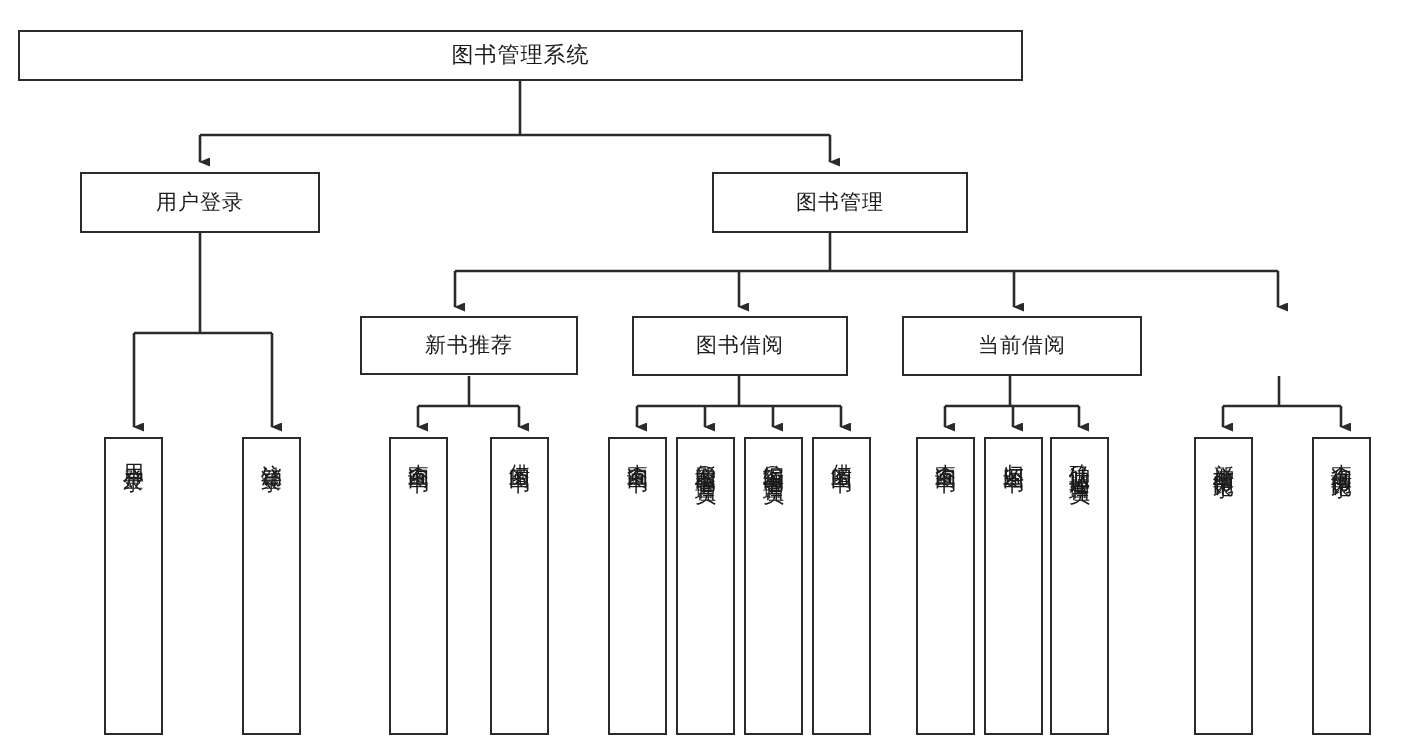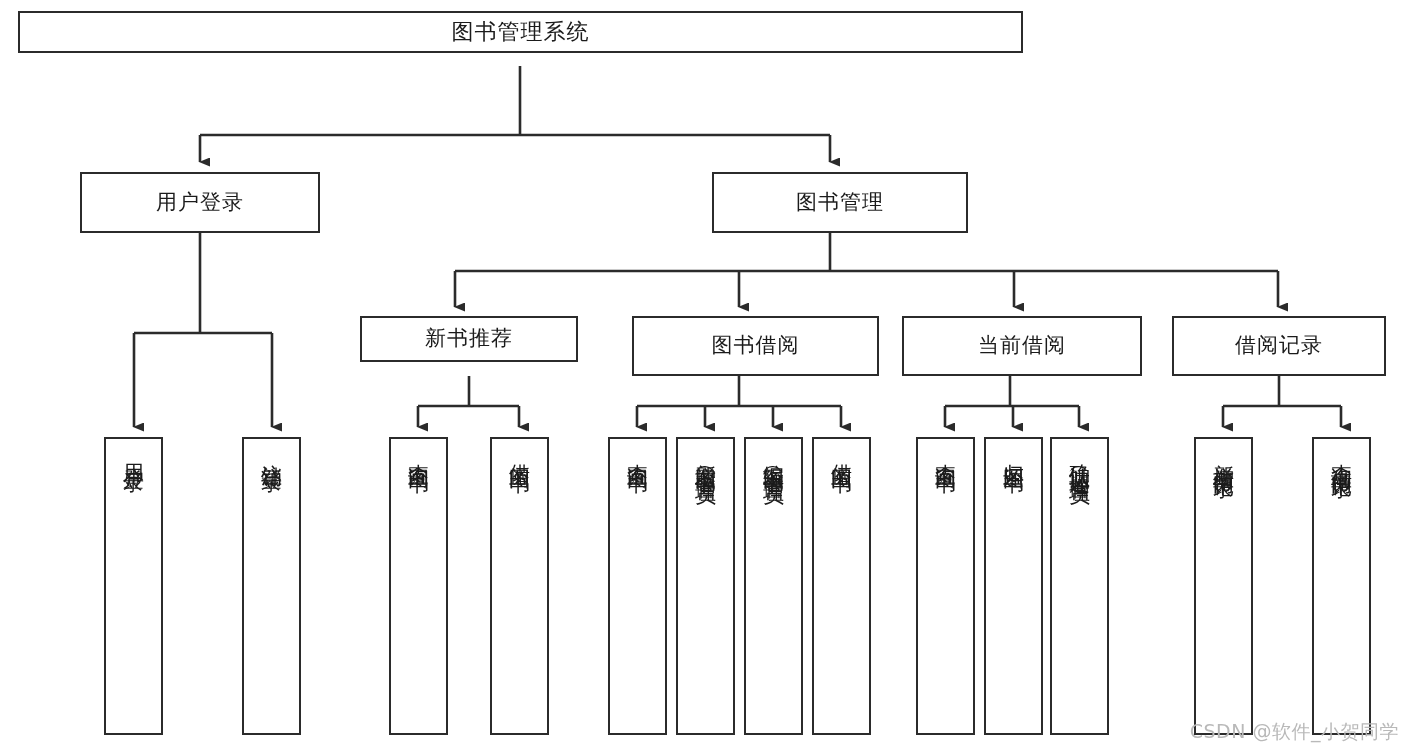--- a/index.html
+++ b/index.html
@@ -117,42 +117,39 @@
       <path d="M1013,406 L1013,427" marker-end="url(#arrow)"></path>
       <path d="M1079,406 L1079,427" marker-end="url(#arrow)"></path>
 
       <path d="M1279,376 L1279,406"></path>
       <path d="M1223,406 L1341,406"></path>
       <path d="M1223,406 L1223,427" marker-end="url(#arrow)"></path>
       <path d="M1341,406 L1341,427" marker-end="url(#arrow)"></path>
     </g>
   </svg>
 
-  <div class="node horiz root" style="left:18px; top:11px; width:1005px; height:42px;">
+  <div class="node horiz root" style="left:18px; top:30px; width:1005px; height:51px;">
     <span>图书管理系统</span>
   </div>
 
   <div class="node horiz" style="left:80px; top:172px; width:240px; height:61px;">
     <span>用户登录</span>
   </div>
   <div class="node horiz" style="left:712px; top:172px; width:256px; height:61px;">
     <span>图书管理</span>
   </div>
 
-  <div class="node horiz" style="left:360px; top:316px; width:218px; height:46px;">
+  <div class="node horiz" style="left:360px; top:316px; width:218px; height:59px;">
     <span>新书推荐</span>
   </div>
-  <div class="node horiz" style="left:632px; top:316px; width:247px; height:60px;text-align:right;">
+  <div class="node horiz" style="left:632px; top:316px; width:216px; height:60px;text-align:right;">
     <span>图书借阅</span>
   </div>
   <div class="node horiz" style="left:902px; top:316px; width:240px; height:60px;">
     <span>当前借阅</span>
-  </div>
-  <div class="node horiz" style="left:1172px; top:316px; width:214px; height:60px;">
-    <span>借阅记录</span>
   </div>
 
   <div class="node leaf" style="left:104px; top:437px; width:59px; height:298px;">
     <span class="vtext">用户登录</span>
   </div>
   <div class="node leaf" style="left:242px; top:437px; width:59px; height:298px;">
     <span class="vtext">注销登录</span>
   </div>
 
   <div class="node leaf" style="left:389px; top:437px; width:59px; height:298px;">
@@ -185,15 +182,14 @@
     <span class="vtext">确认归还（管理员）</span>
   </div>
 
   <div class="node leaf" style="left:1194px; top:437px; width:59px; height:298px;">
     <span class="vtext">新增借阅记录</span>
   </div>
   <div class="node leaf" style="left:1312px; top:437px; width:59px; height:298px;">
     <span class="vtext">查询借阅记录</span>
   </div>
 
-  <div class="watermark">CSDN @软件_小贺同学</div>
 
 </div>
 
 </body></html>

